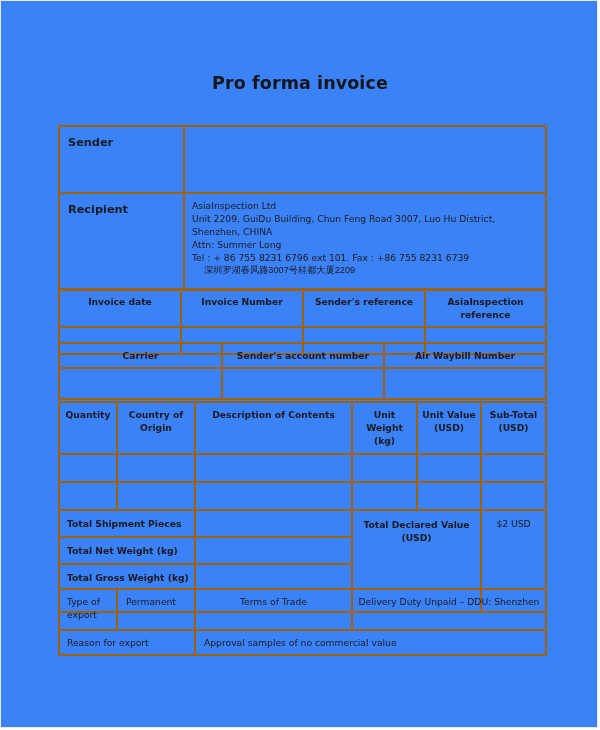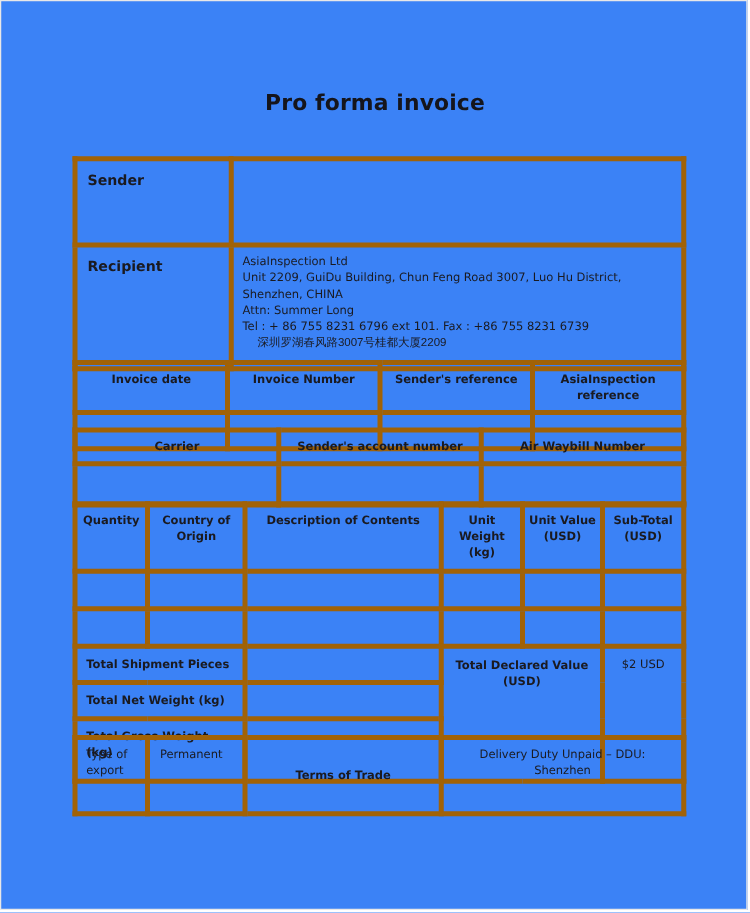--- a/index.html
+++ b/index.html
@@ -34,21 +34,21 @@
     color: #15151c;
   }
   .tbl {
     position: absolute;
     border-collapse: collapse;
     table-layout: fixed;
     left: 57px;
     width: 487px;
   }
   .tbl td {
-    border: 4px solid #a16207;
+    border: 2px solid #a16207;
     font-size: 9.3px;
     vertical-align: top;
     padding: 4px 5px;
     line-height: 1.42;
     color: #1a1a20;
   }
 
   
   #t-parties { top: 124px; }
   #t-parties td.lbl {
@@ -100,21 +100,21 @@
     text-align: center;
     font-size: 9.2px;
     padding: 6px 5px;
     font-weight: normal;
   }
 
   
   #t-export { top: 587px; }
   #t-export td { font-size: 9.2px; }
   #t-export td.lbl { font-weight: normal; padding: 5px 5px 5px 7px; margin-top: 28px; }
-  #t-export td.ctrlbl { font-weight: bold; text-align: center; padding: 22px; }
+  #t-export td.ctrlbl { font-weight: normal; text-align: center; padding: 5px; }
   #t-export td.val { padding: 5px 5px 5px 8px; font-weight: normal; }
   #t-export td.valc { text-align: center; padding: 5px; font-weight: normal; }
 </style>
 </head>
 <body>
 
 <div class="page">
 
   <div class="doc-title">Pro forma invoice</div>
 
@@ -245,16 +245,20 @@
         <col style="width:157px">
         <col style="width:194px">
       </colgroup>
     <tbody>
       <tr>
         <td class="lbl" style="height:29px">Type of export</td>
         <td class="val">Permanent</td>
         <td class="ctrlbl">Terms of Trade</td>
         <td class="valc">Delivery Duty Unpaid – DDU: Shenzhen</td>
       </tr>
+      <tr>
+        <td class="lbl" colspan="2">Reason for export</td>
+        <td class="val" colspan="2">Approval samples of no commercial value</td>
+      </tr>
     </tbody>
   </table>
 
 </div>
 
 </body></html>

